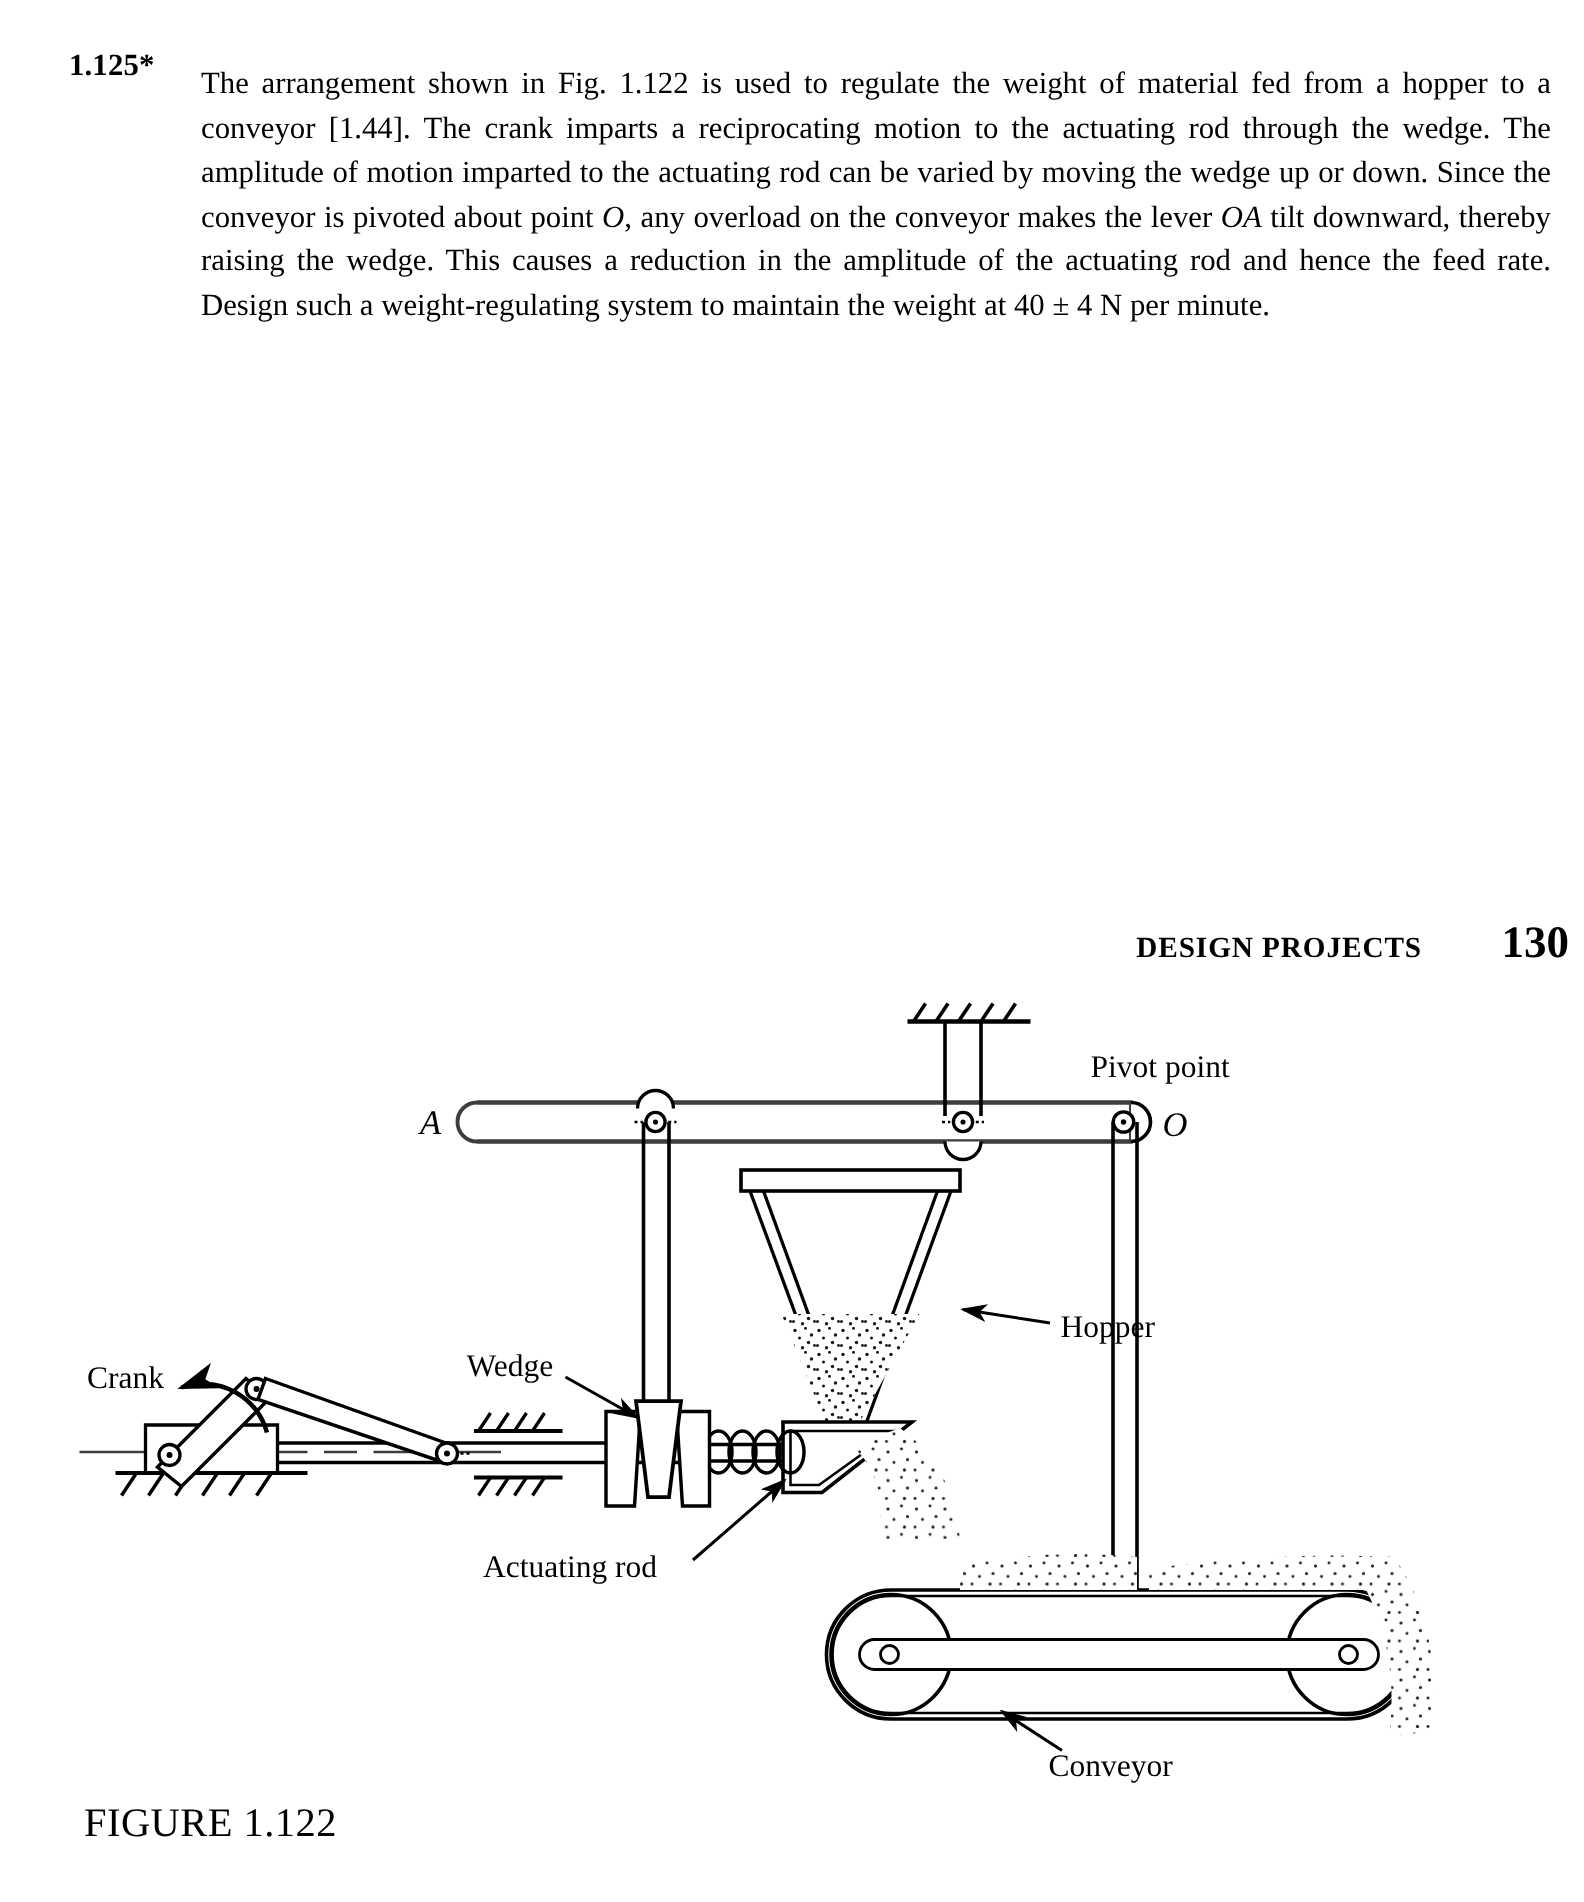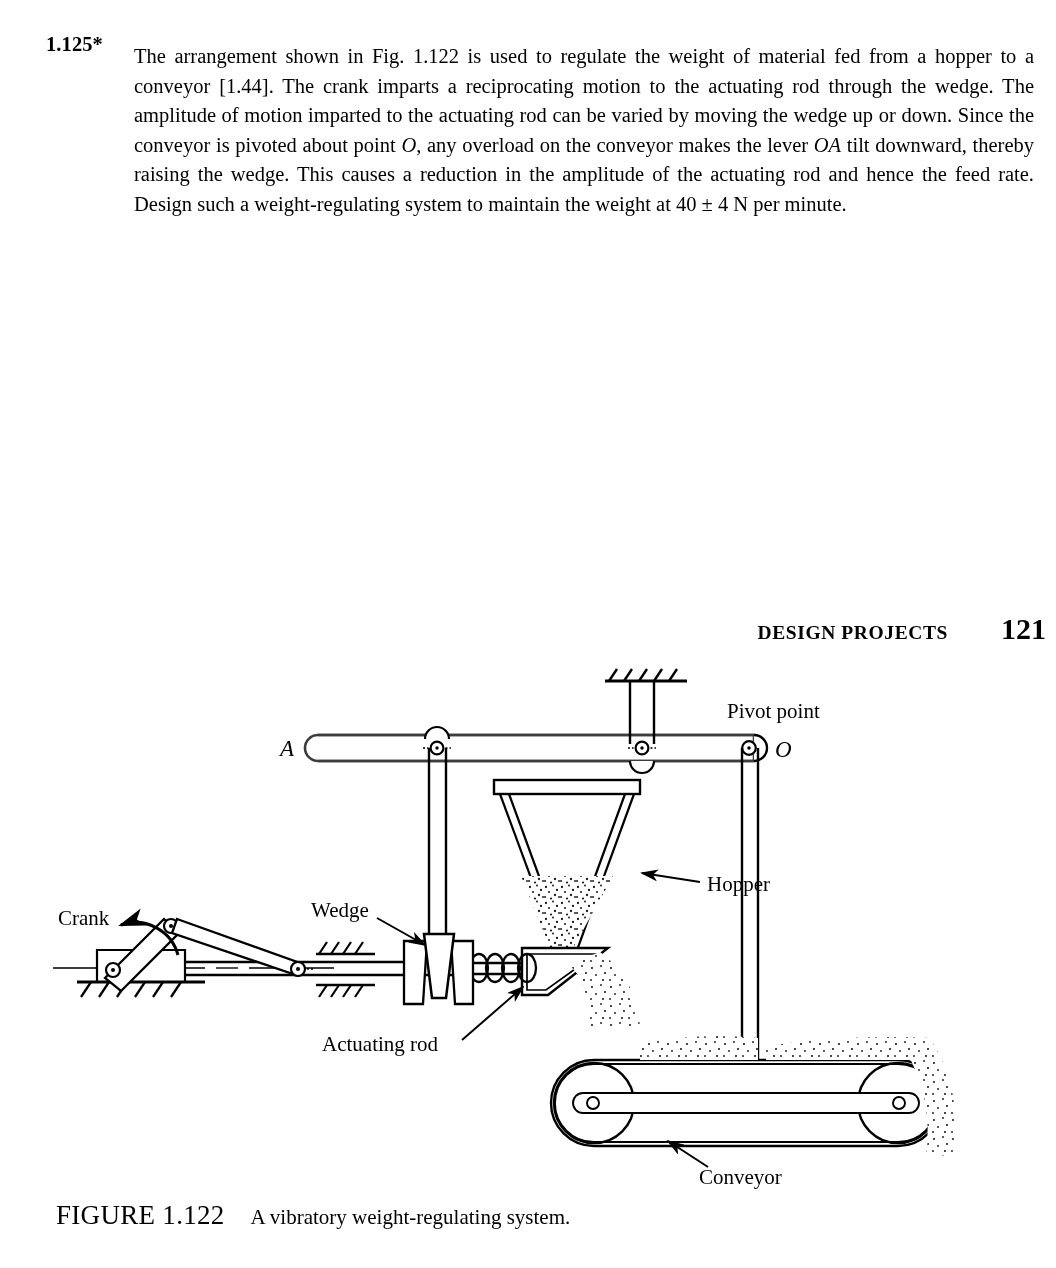--- a/index.html
+++ b/index.html
@@ -119,21 +119,21 @@
     <div class="problem-row">
       <div class="problem-number">1.125*</div>
       <div class="problem-body">
         <p>The arrangement shown in Fig. 1.122 is used to regulate the weight of material fed from a hopper to a conveyor [1.44]. The crank imparts a reciprocating motion to the actuating rod through the wedge. The amplitude of motion imparted to the actuating rod can be varied by moving the wedge up or down. Since the conveyor is pivoted about point <i class="ital">O</i>, any overload on the conveyor makes the lever <i class="ital">OA</i> tilt downward, thereby raising the wedge. This causes a reduction in the amplitude of the actuating rod and hence the feed rate. Design such a weight-regulating system to maintain the weight at 40 ± 4 N per minute.</p>
       </div>
     </div>
   </div>
 
   <div class="runhead">
     <div class="runhead-title">DESIGN PROJECTS</div>
-    <div class="runhead-page">121</div>
+    <div class="runhead-page">130</div>
   </div>
 
   <svg id="figure-svg" viewBox="0 0 1056 540">
     <defs>
       <marker id="arrowhead" markerWidth="9" markerHeight="9" refX="8" refY="3" orient="auto" markerUnits="strokeWidth">
         <path d="M0,0 L9,3 L0,6 L2.4,3 z" fill="#000"></path>
       </marker>
       <pattern id="grain" x="0" y="0" width="16" height="16" patternUnits="userSpaceOnUse">
         <rect width="16" height="16" fill="#fff"></rect>
         <circle cx="2" cy="3" r="1.15" fill="#1a1a1a"></circle>
@@ -340,16 +340,15 @@
 
       <path d="M932,382 q30,46 22,112 l-28,4 q8,-62 -22,-110 z" fill="url(#grainSparse)" stroke="none"></path>
     </g>
 
     <line x1="708" y1="507" x2="668" y2="481" stroke="#000" stroke-width="2" marker-end="url(#arrowhead)"></line>
     <text class="lbl" x="699" y="524">Conveyor</text>
   </svg>
 
   <div class="caption">
     <span class="caption-label">FIGURE 1.122</span>
-    <span class="caption-text">A vibratory weight-regulating system.</span>
   </div>
 
 </div>
 
 </body></html>

